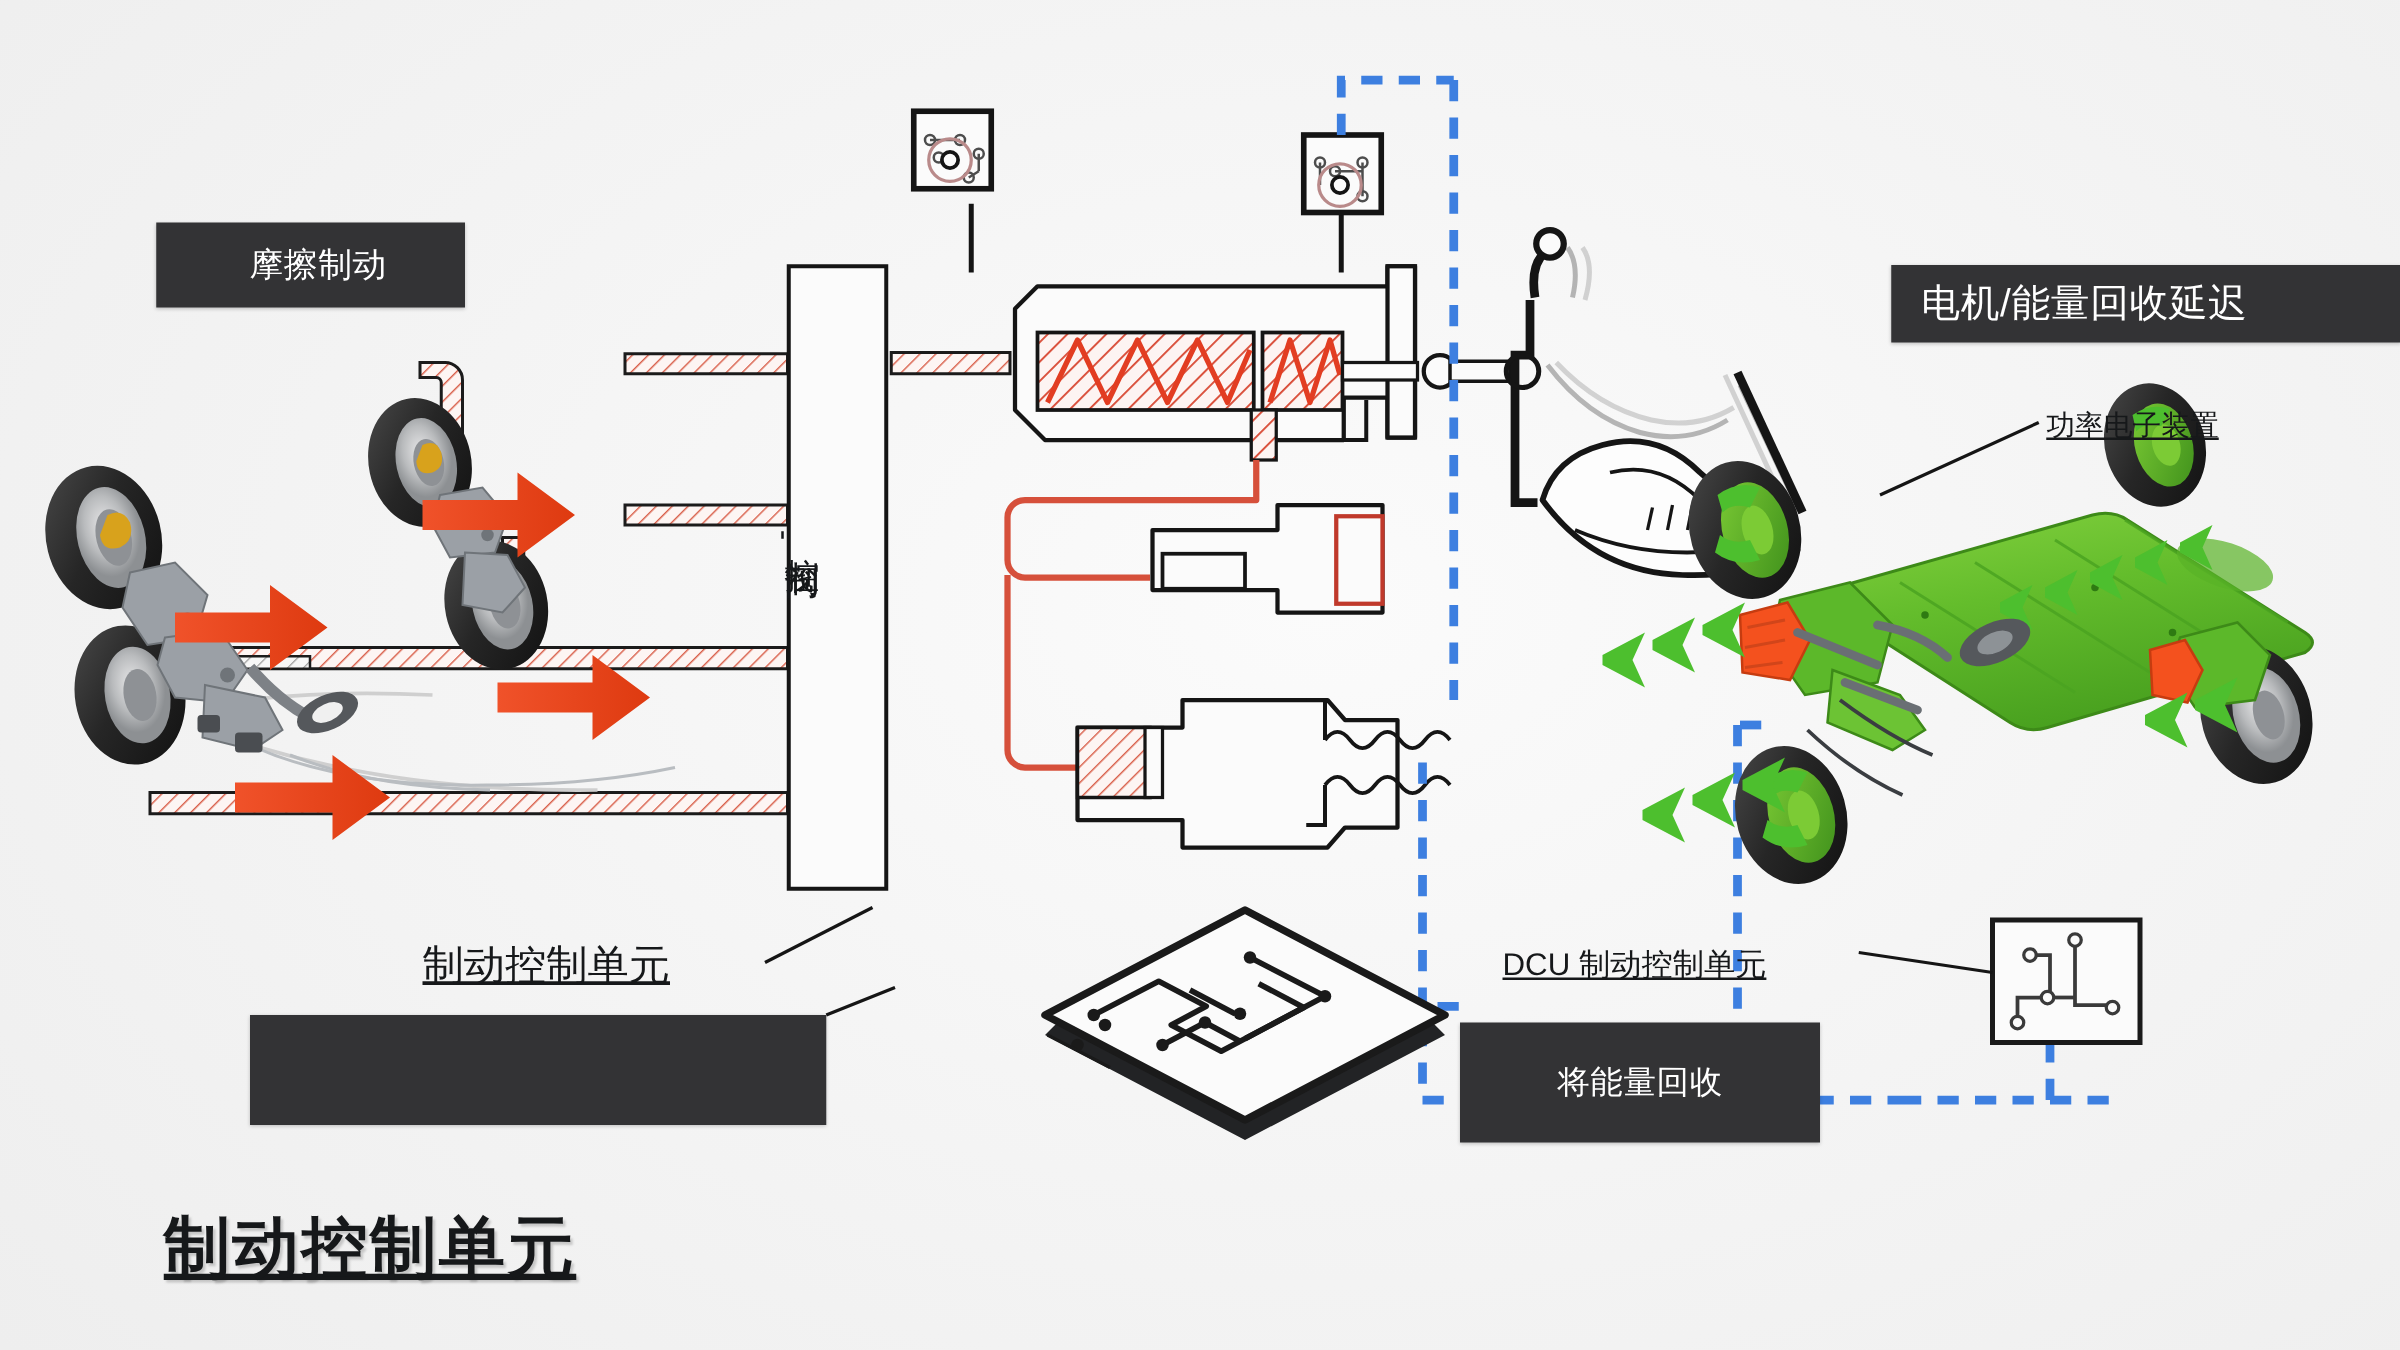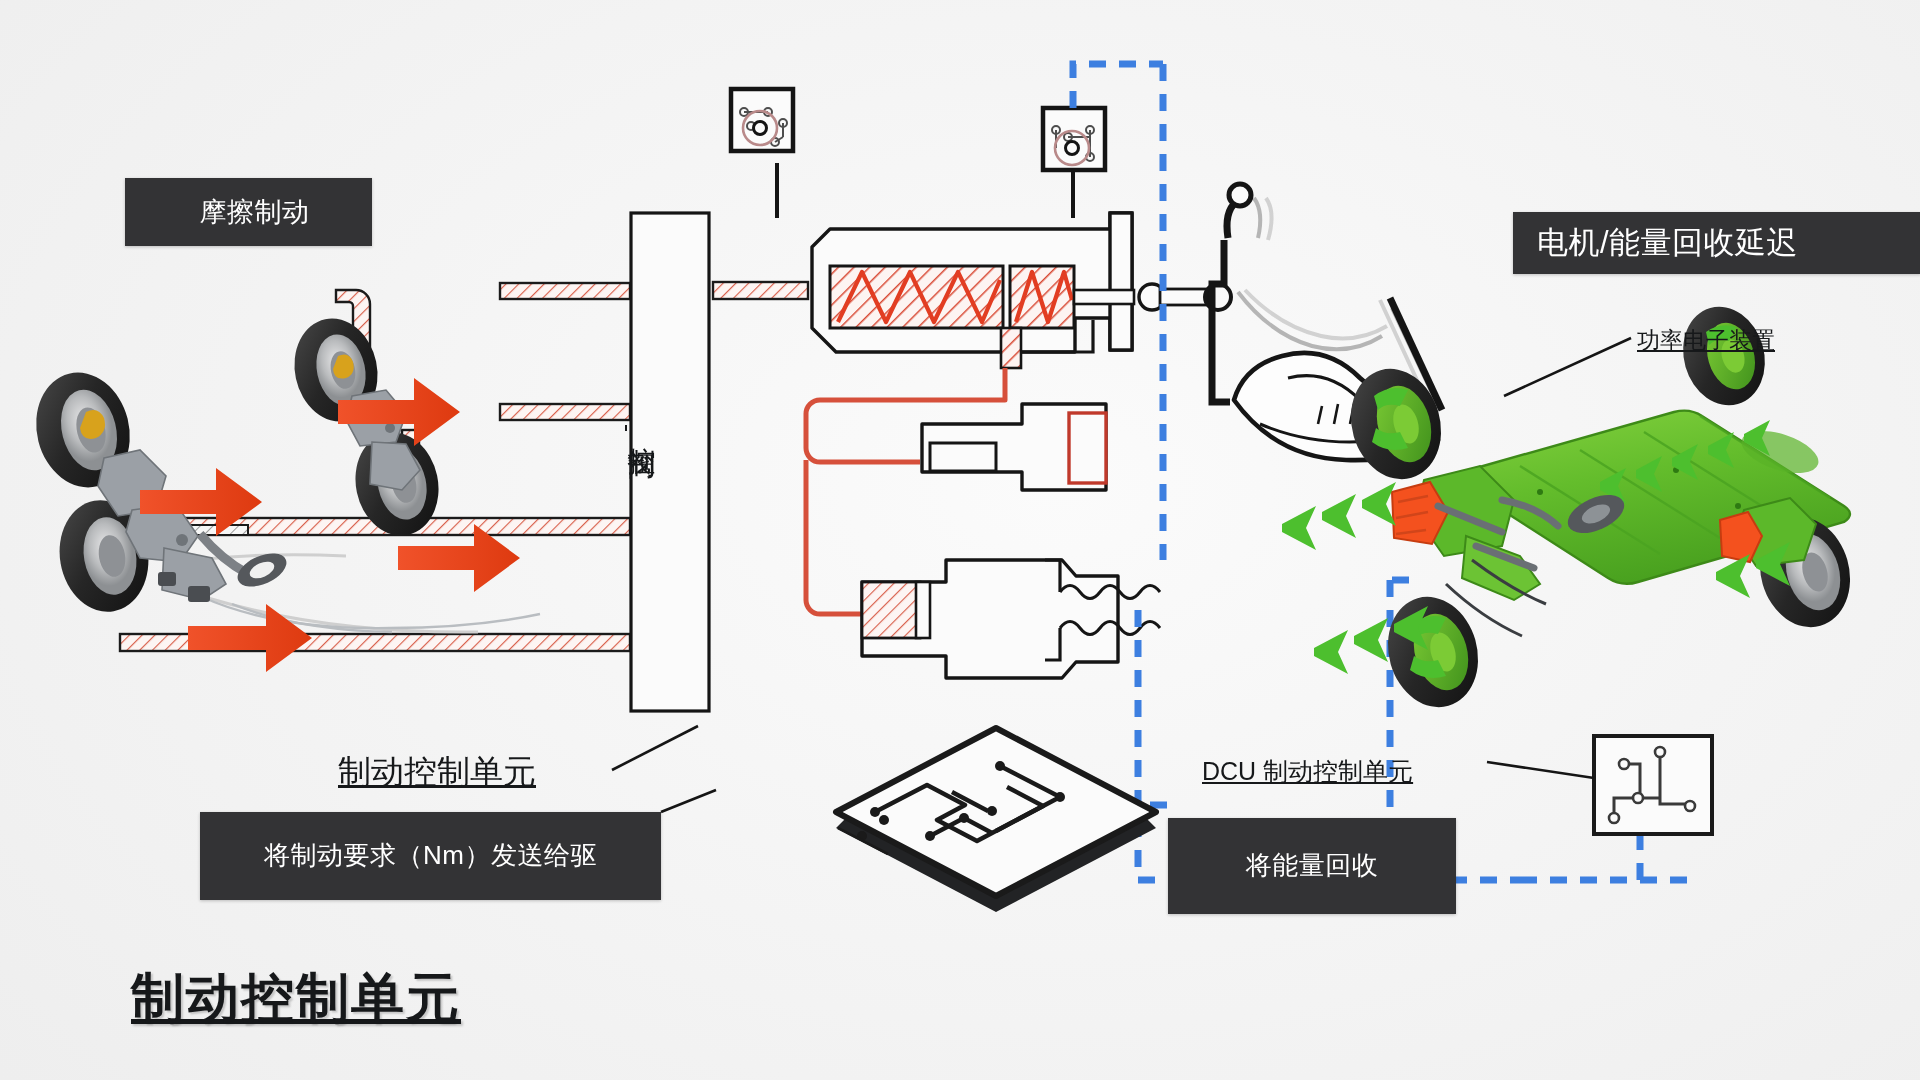--- a/index.html
+++ b/index.html
@@ -471,21 +471,20 @@
     </g>
 
   </svg>
 
   <div class="abs cap" id="cap-friction">摩擦制动</div>
 
   <div class="abs cap" id="cap-motor">电机/能量回收延迟</div>
 
   <div class="abs cap" id="cap-brakereq">
     <div>
-      <div>将制动要求（Nm）发送给驱</div>
     </div>
   </div>
 
   <div class="abs cap" id="cap-recup">
     <div>
       <div>将能量回收</div>
     </div>
   </div>
 
   <div class="abs lbl" id="lbl-bcu">制动控制单元</div>

